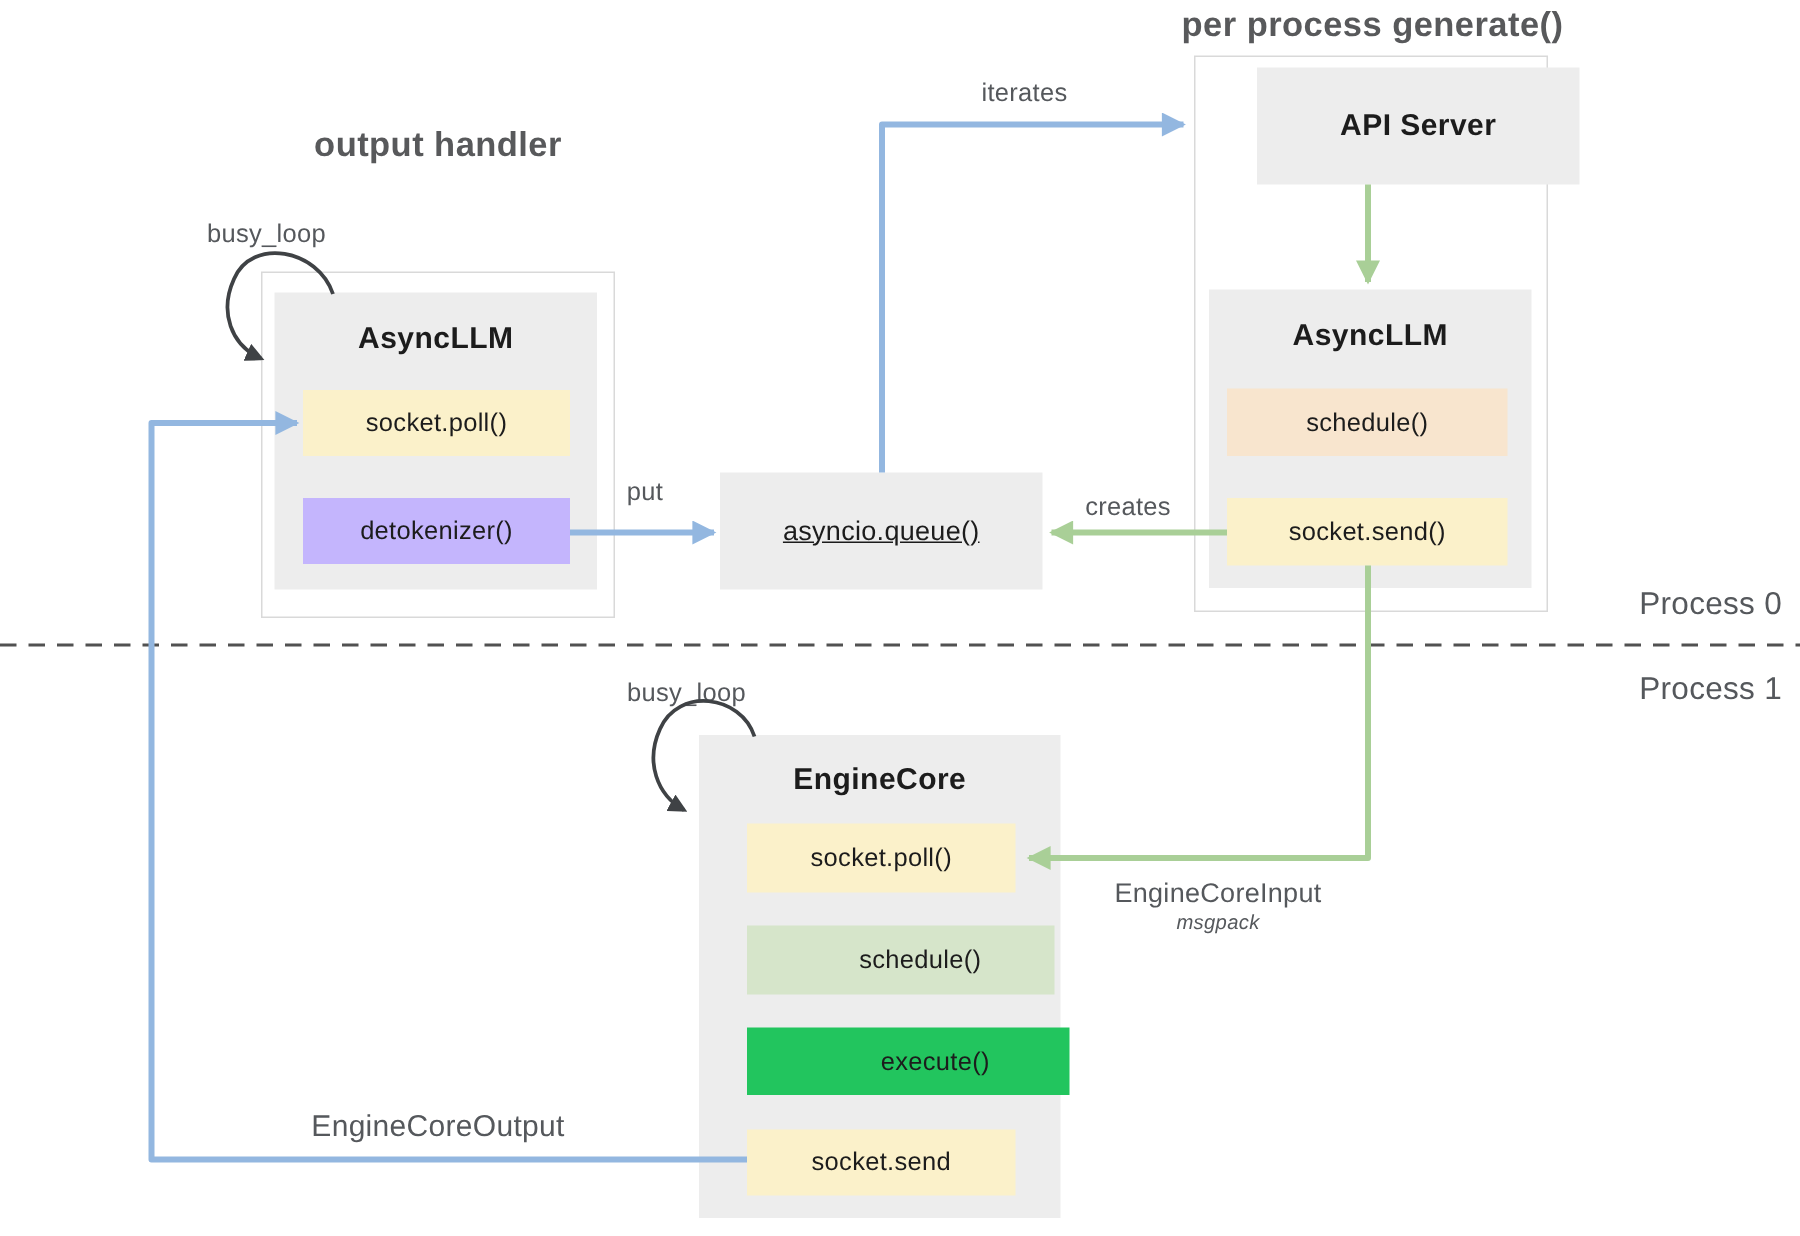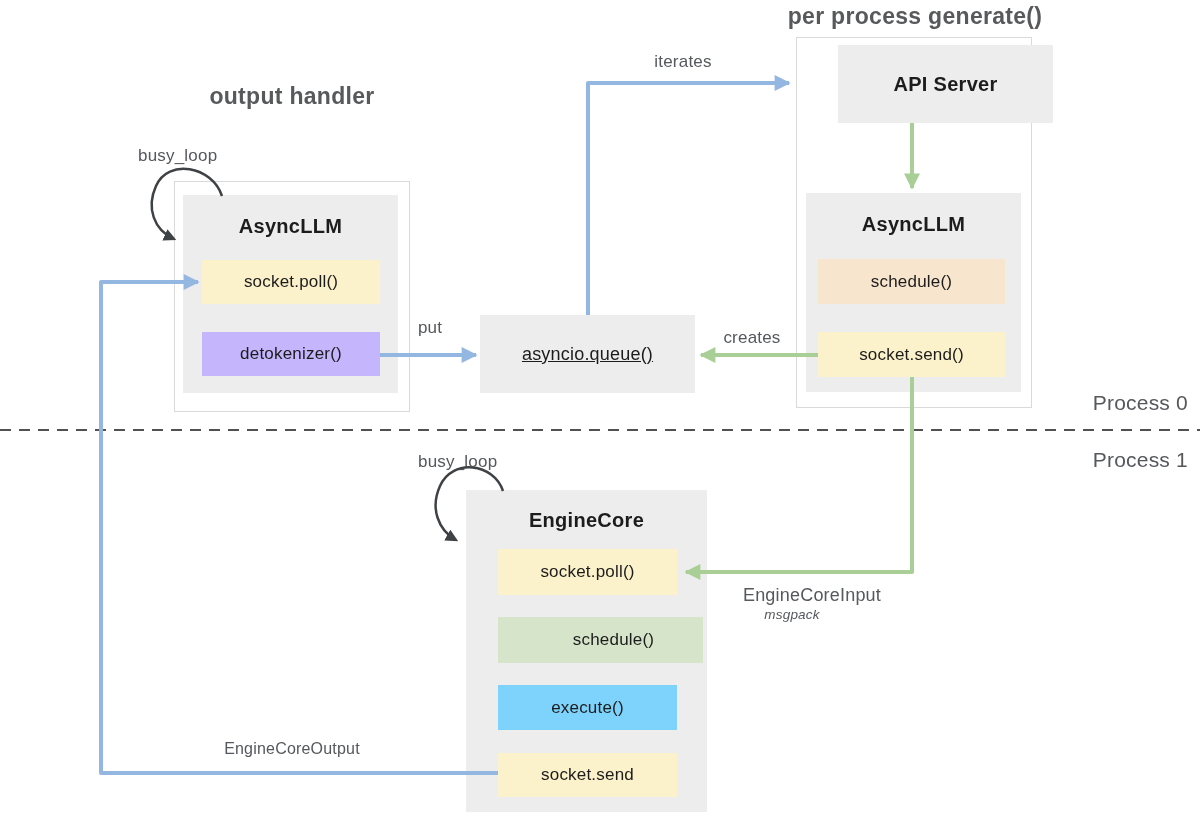--- a/index.html
+++ b/index.html
@@ -64,31 +64,31 @@
   </div>
   <div class="gray-box" style="left:806px; top:193px; width:215px; height:199px;"></div>
   <div class="node-title" style="left:806px; top:213px; width:215px;">AsyncLLM</div>
   <div class="method" style="left: 818px; top: 259px; width: 187px; height: 45px; background: rgb(248, 229, 206);">schedule()</div>
   <div class="method" style="left: 818px; top: 332px; width: 187px; height: 45px; background: rgb(251, 241, 202);">socket.send()</div>
 
   <div class="gray-box" style="left:466px; top:490px; width:241px; height:322px;"></div>
   <div class="node-title" style="left:466px; top:509px; width:241px;">EngineCore</div>
   <div class="method" style="left: 498px; top: 549px; width: 179px; height: 46px; background: rgb(251, 241, 202);">socket.poll()</div>
   <div class="method" style="left: 498px; top: 617px; width: 179px; height: 46px; background: rgb(214, 229, 202); padding-left: 26px;">schedule()</div>
-  <div class="method" style="left: 498px; top: 685px; width: 179px; height: 45px; background: #7dd3fc;">execute()</div>
+  <div class="method" style="left: 498px; top: 685px; width: 179px; height: 45px; background: #22c55e; padding-left: 36px;">execute()</div>
   <div class="method" style="left: 498px; top: 753px; width: 179px; height: 44px; background: rgb(251, 241, 202);">socket.send</div>
 
   <div class="edge-label" style="left:138px; top:146px; width:100px; text-align:left;">busy_loop</div>
   <div class="edge-label" style="left:418px; top:452px; width:100px; text-align:left;">busy_loop</div>
   <div class="edge-label" style="left:633px; top:52px; width:100px;">iterates</div>
   <div class="edge-label" style="left:400px; top:318px; width:60px;">put</div>
   <div class="edge-label" style="left:712px; top:328px; width:80px;">creates</div>
   <div class="edge-label" style="left:712px; top:585px; width:200px; font-size:18px;">EngineCoreInput</div>
-  <div class="edge-label sub-label" style="left:692px; top:607px; width:200px;">msgpack</div>
-  <div class="edge-label" style="left:192px; top:740px; width:200px; font-size:16px;">EngineCoreOutput</div>
+  <div class="edge-label sub-label" style="left:712px; top:607px; width:200px;">msgpack</div>
+  <div class="edge-label" style="left:192px; top:740px; width:200px; font-size:20px;">EngineCoreOutput</div>
 
   <div class="process-label" style="left:1040px; top:391px; width:148px;">Process 0</div>
   <div class="process-label" style="left:1040px; top:448px; width:148px;">Process 1</div>
 
   <svg id="overlay" width="1200" height="824" viewBox="0 0 1200 824">
     <defs>
       <marker id="mh-blue" viewBox="0 0 10 10" refX="9" refY="5" markerWidth="5.5" markerHeight="4" orient="auto">
         <path d="M0,0 L10,5 L0,10 z" style="fill:var(--blue-arrow)"></path>
       </marker>
       <marker id="mh-green" viewBox="0 0 10 10" refX="9" refY="5" markerWidth="5.5" markerHeight="4" orient="auto">

